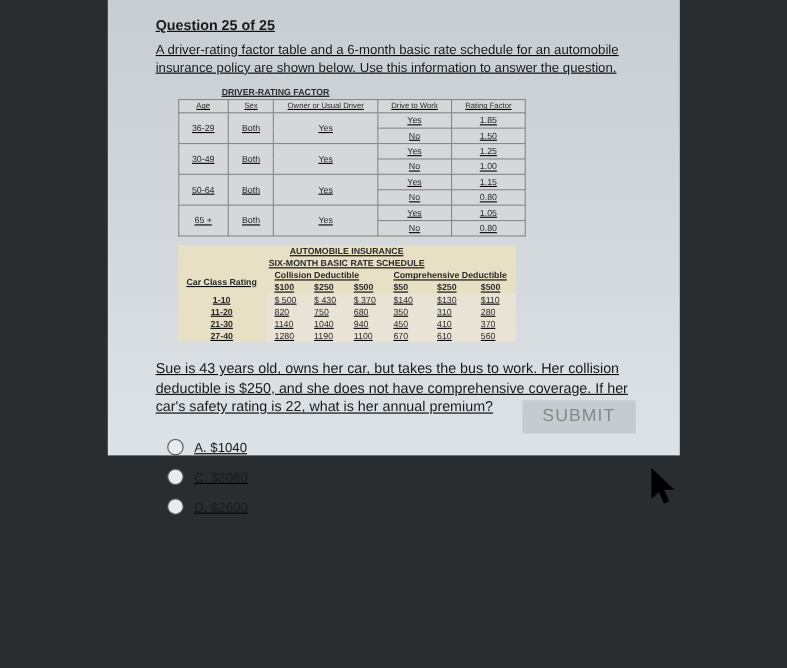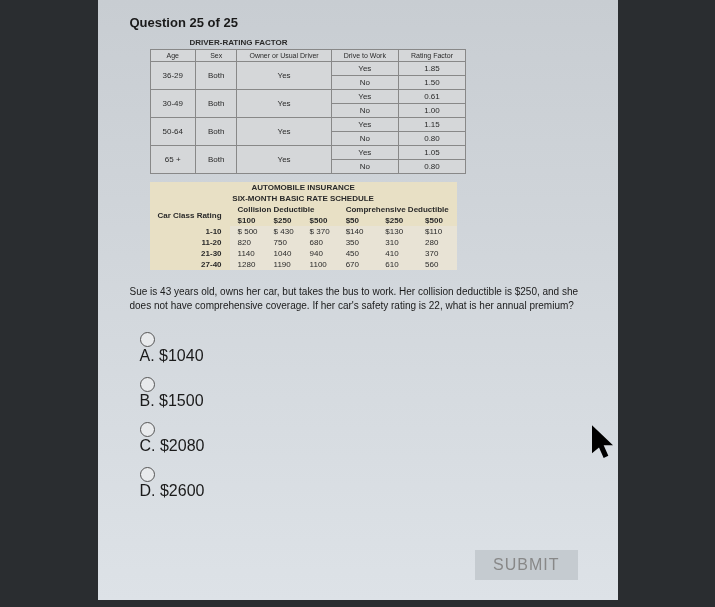--- a/index.html
+++ b/index.html
@@ -9,25 +9,26 @@
       font-family: Arial, sans-serif;
       width: 715px;
       height: 607px;
       overflow: hidden;
       position: relative;
     }
     .page {
       background: #d8dde2;
       background: linear-gradient(to bottom, #c8cdd2 0%, #dde2e7 100%);
       width: 520px;
-      height: 600px;
+      height: 414px;
       margin: 0 auto;
-      padding: 15px 32px;
+      padding: 15px 44px;
       box-sizing: border-box;
       position: relative;
+      text-decoration: underline;
     }
     .q-header {
       font-weight: bold;
       font-size: 13px;
       color: #1a1a1a;
       margin-bottom: 8px;
     }
     .q-text {
       font-size: 12px;
       color: #1a1a1a;
@@ -76,41 +77,40 @@
       font-weight: bold;
       font-size: 8px;
       background: #e8e0c5;
       margin-top: 13px;
     }
     .schedule-table .header-row th {
       font-weight: bold;
       background: #e8e0c5;
     }
     .schedule-table .left-col {
-      text-align: right;
+      text-align: center;
       background: #e8e0c5;
       font-weight: bold;
     }
     .prompt {
-      font-size: 10px;
+      font-size: 13px;
       color: #1a1a1a;
       line-height: 1.35;
       margin: 15px 0 20px 0;
     }
     .choices {
       margin: 15px 0 0 10px;
     }
     .choice {
       display: flex;
-      align-items: flex-start;
+      align-items: flex-end;
       margin-bottom: 12px;
-      font-size: 16px;
+      font-size: 12px;
       color: #1a1a1a;
       cursor: pointer;
-      flex-direction: column;
     }
     .radio {
       width: 13px;
       height: 13px;
       border: 1.5px solid #555;
       border-radius: 50%;
       margin-right: 10px;
       background: #e8eaec;
     }
     .submit-btn {
@@ -132,20 +132,21 @@
       width: 28px;
       height: 38px;
       z-index: 10;
     }
   </style>
 </head>
 <body>
 
 <div class="page">
   <div class="q-header">Question 25 of 25</div>
+  <div class="q-text">A driver-rating factor table and a 6-month basic rate schedule for an automobile insurance policy are shown below. Use this information to answer the question.</div>
 
   <div class="table-container">
     <table class="driver-table">
       <caption>DRIVER-RATING FACTOR</caption>
       <tbody>
           <tr>
         <th>Age</th>
         <th>Sex</th>
         <th>Owner or Usual Driver</th>
         <th>Drive to Work</th>
@@ -160,21 +161,21 @@
           </tr>
       <tr>
             <td>No</td>
             <td>1.50</td>
           </tr>
       <tr>
             <td rowspan="2">30-49</td>
             <td rowspan="2">Both</td>
             <td rowspan="2">Yes</td>
             <td>Yes</td>
-            <td>0.61</td>
+            <td>1.25</td>
           </tr>
       <tr>
             <td>No</td>
             <td>1.00</td>
           </tr>
       <tr>
             <td rowspan="2">50-64</td>
             <td rowspan="2">Both</td>
             <td rowspan="2">Yes</td>
             <td>Yes</td>
@@ -261,24 +262,20 @@
 
   <div class="prompt">Sue is 43 years old, owns her car, but takes the bus to work. Her collision deductible is $250, and she does not have comprehensive coverage. If her car's safety rating is 22, what is her annual premium?</div>
 
   <div class="choices">
     <div class="choice">
       <span class="radio"></span>
       <span>A. $1040</span>
     </div>
     <div class="choice">
       <span class="radio"></span>
-      <span>B. $1500</span>
-    </div>
-    <div class="choice">
-      <span class="radio"></span>
       <span>C. $2080</span>
     </div>
     <div class="choice">
       <span class="radio"></span>
       <span>D. $2600</span>
     </div>
   </div>
 
   <button class="submit-btn">SUBMIT</button>
 </div>

